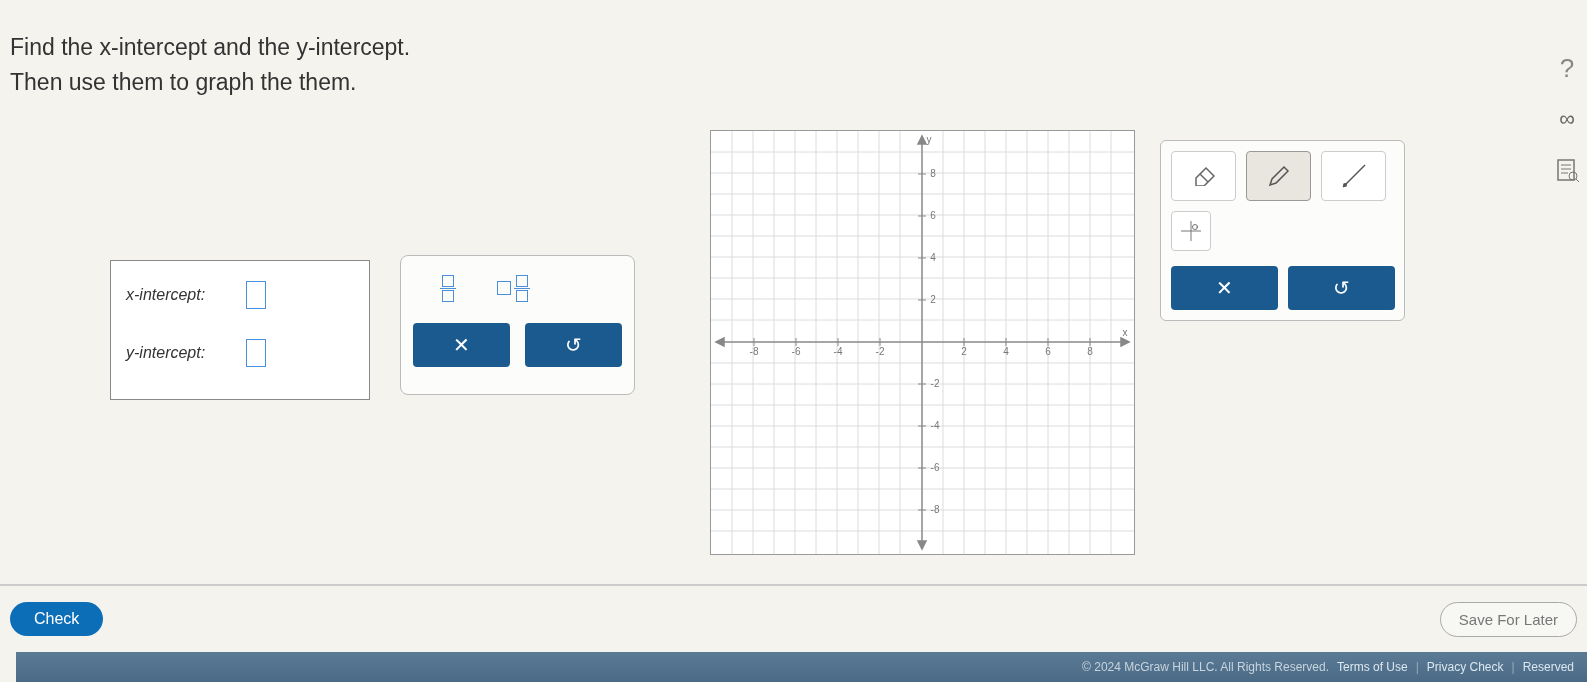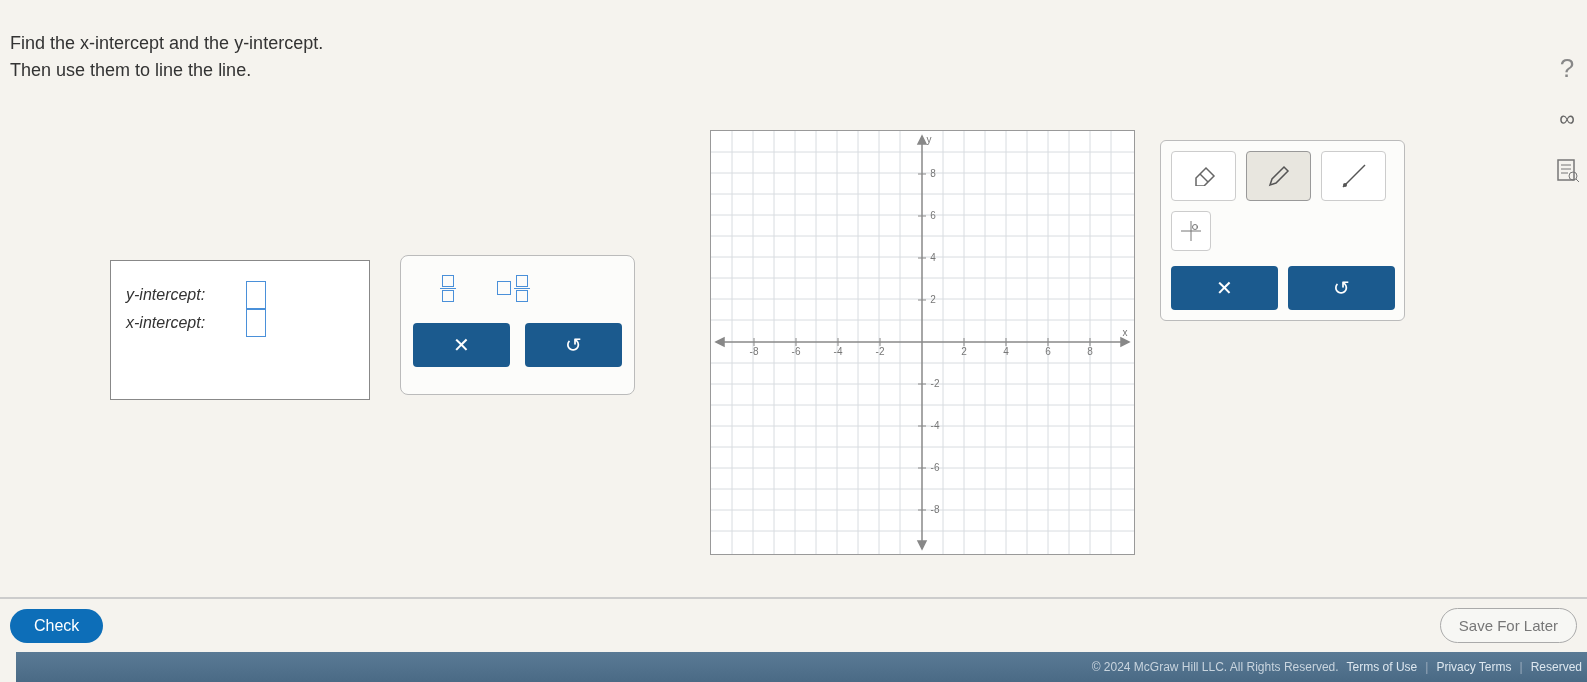--- a/index.html
+++ b/index.html
@@ -9,21 +9,21 @@
     background: #f5f3ee;
     width: 1587px;
     height: 682px;
     position: relative;
     overflow: hidden;
   }
   .instructions {
     position: absolute;
     top: 30px;
     left: 10px;
-    font-size: 18px;
+    font-size: 23px;
     color: #333;
     line-height: 1.5;
   }
   .intercept-box {
     position: absolute;
     top: 260px;
     left: 110px;
     width: 260px;
     height: 140px;
     border: 1px solid #888;
@@ -156,21 +156,21 @@
     background:#fff;
     display:flex; align-items:center; justify-content:center;
     font-size: 20px; color:#555;
     cursor:pointer;
   }
   .bottom-bar {
     position: absolute;
     bottom: 30px;
     left: 0;
     right: 0;
-    height: 55px;
+    height: 68px;
     border-top: 2px solid #ccc;
     display:flex;
     align-items:center;
     padding: 0 10px;
   }
   .check-btn {
     background: #0d6eb8;
     color: #fff;
     border-radius: 20px;
     padding: 8px 24px;
@@ -195,41 +195,41 @@
   .footer-bar {
     position:absolute;
     bottom:0; left:16px; right:0;
     height:30px;
     background: linear-gradient(#5a7a95, #4a6a85);
     color:#c8d4de;
     font-size:12px;
     display:flex;
     align-items:center;
     justify-content:flex-end;
-    padding-right:5px;
+    padding-right:13px;
     gap:8px;
   }
   .footer-bar a { color:#dde7ef; cursor:pointer;}
   .sep { color:#9ab;}
 </style>
 </head>
 <body>
 
 <div class="instructions">
   <div>Find the x-intercept and the y-intercept.</div>
-  <div>Then use them to line the line.</div>
+  <div>Then use them to graph the them.</div>
 </div>
 
 <div class="intercept-box">
+  <div class="intercept-row">
+    <span class="intercept-label">x-intercept:</span>
+    <div class="intercept-input"></div>
+  </div>
   <div class="intercept-row" style="margin-bottom:0">
     <span class="intercept-label">y-intercept:</span>
-    <div class="intercept-input"></div>
-  </div>
-  <div class="intercept-row">
-    <span class="intercept-label">x-intercept:</span>
     <div class="intercept-input"></div>
   </div>
 </div>
 
 <div class="fraction-palette">
   <div class="frac-row">
     <div class="frac-btn">
       <div class="frac-stack">
           <div class="num"></div>
           <div class="bar"></div>
@@ -409,16 +409,16 @@
   <div class="check-btn">Check</div>
   <div class="bottom-right">
     <div class="pill-btn">Save For Later</div>
   </div>
 </div>
 
 <div class="footer-bar">
   <span>© 2024 McGraw Hill LLC. All Rights Reserved.</span>
   <a>Terms of Use</a>
   <span class="sep">|</span>
-  <a>Privacy Terms</a>
+  <a>Privacy Check</a>
   <span class="sep">|</span>
   <a>Reserved</a>
 </div>
 
 </body></html>

